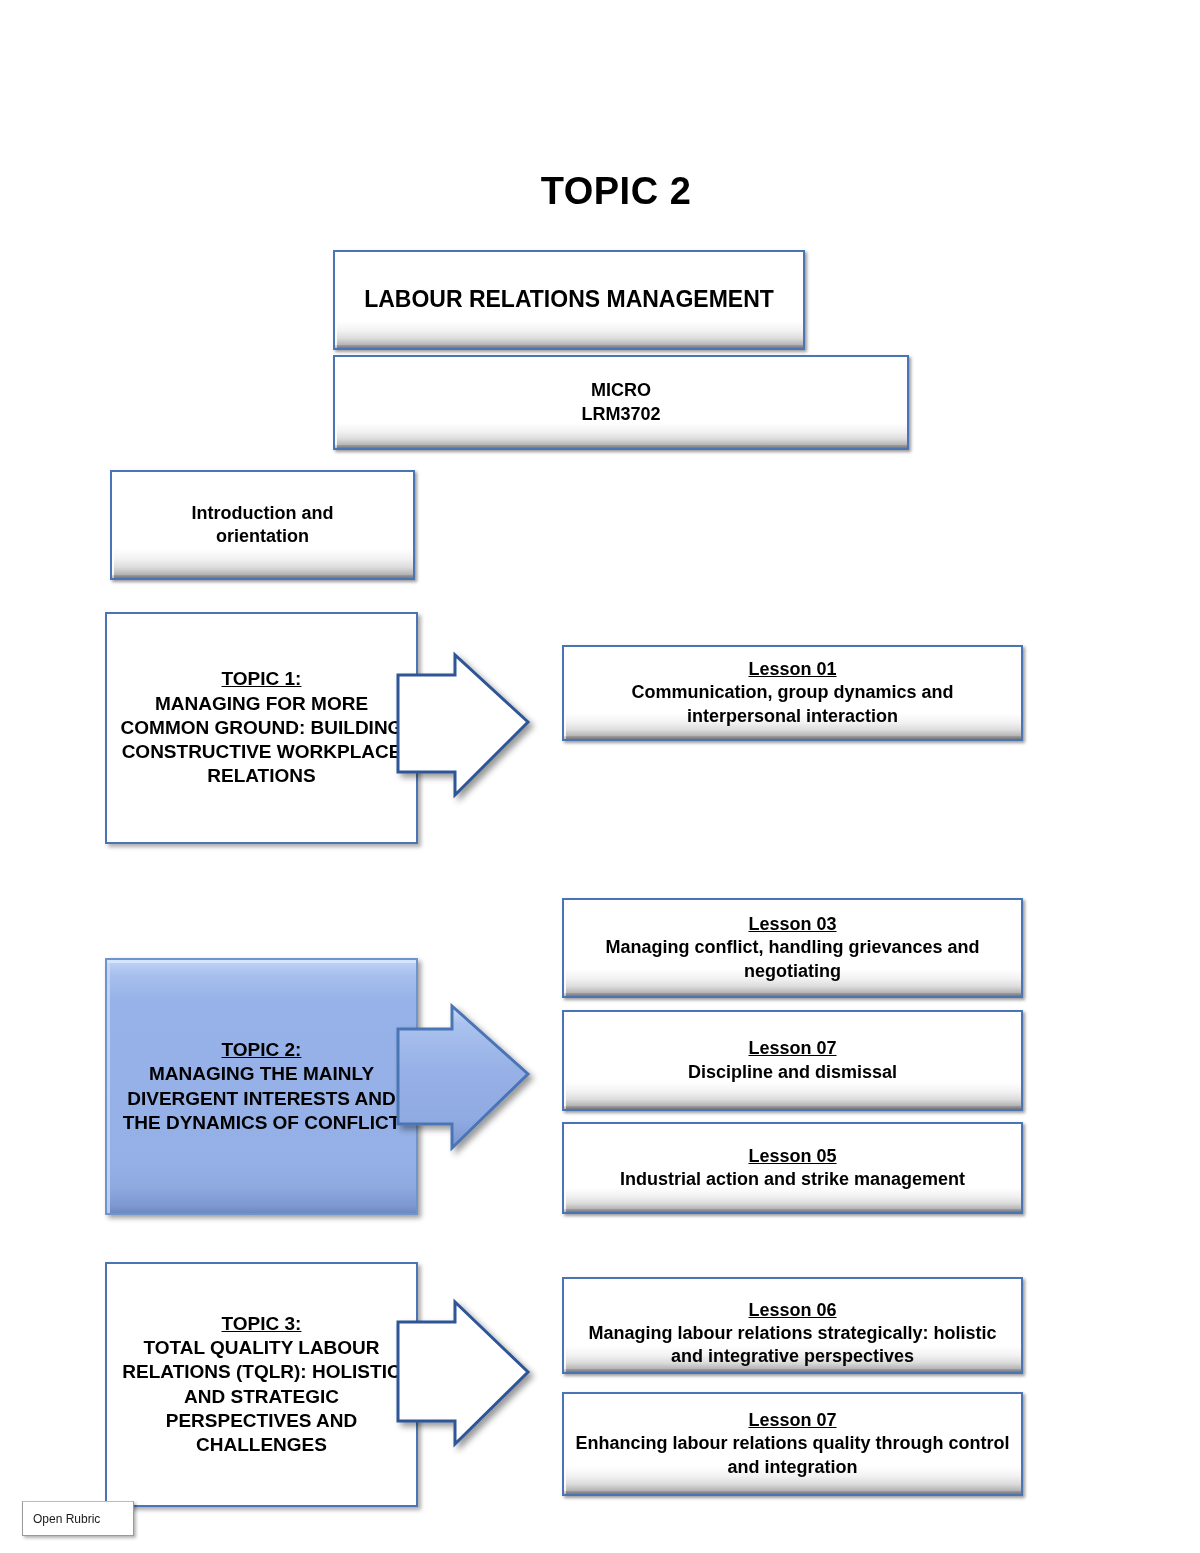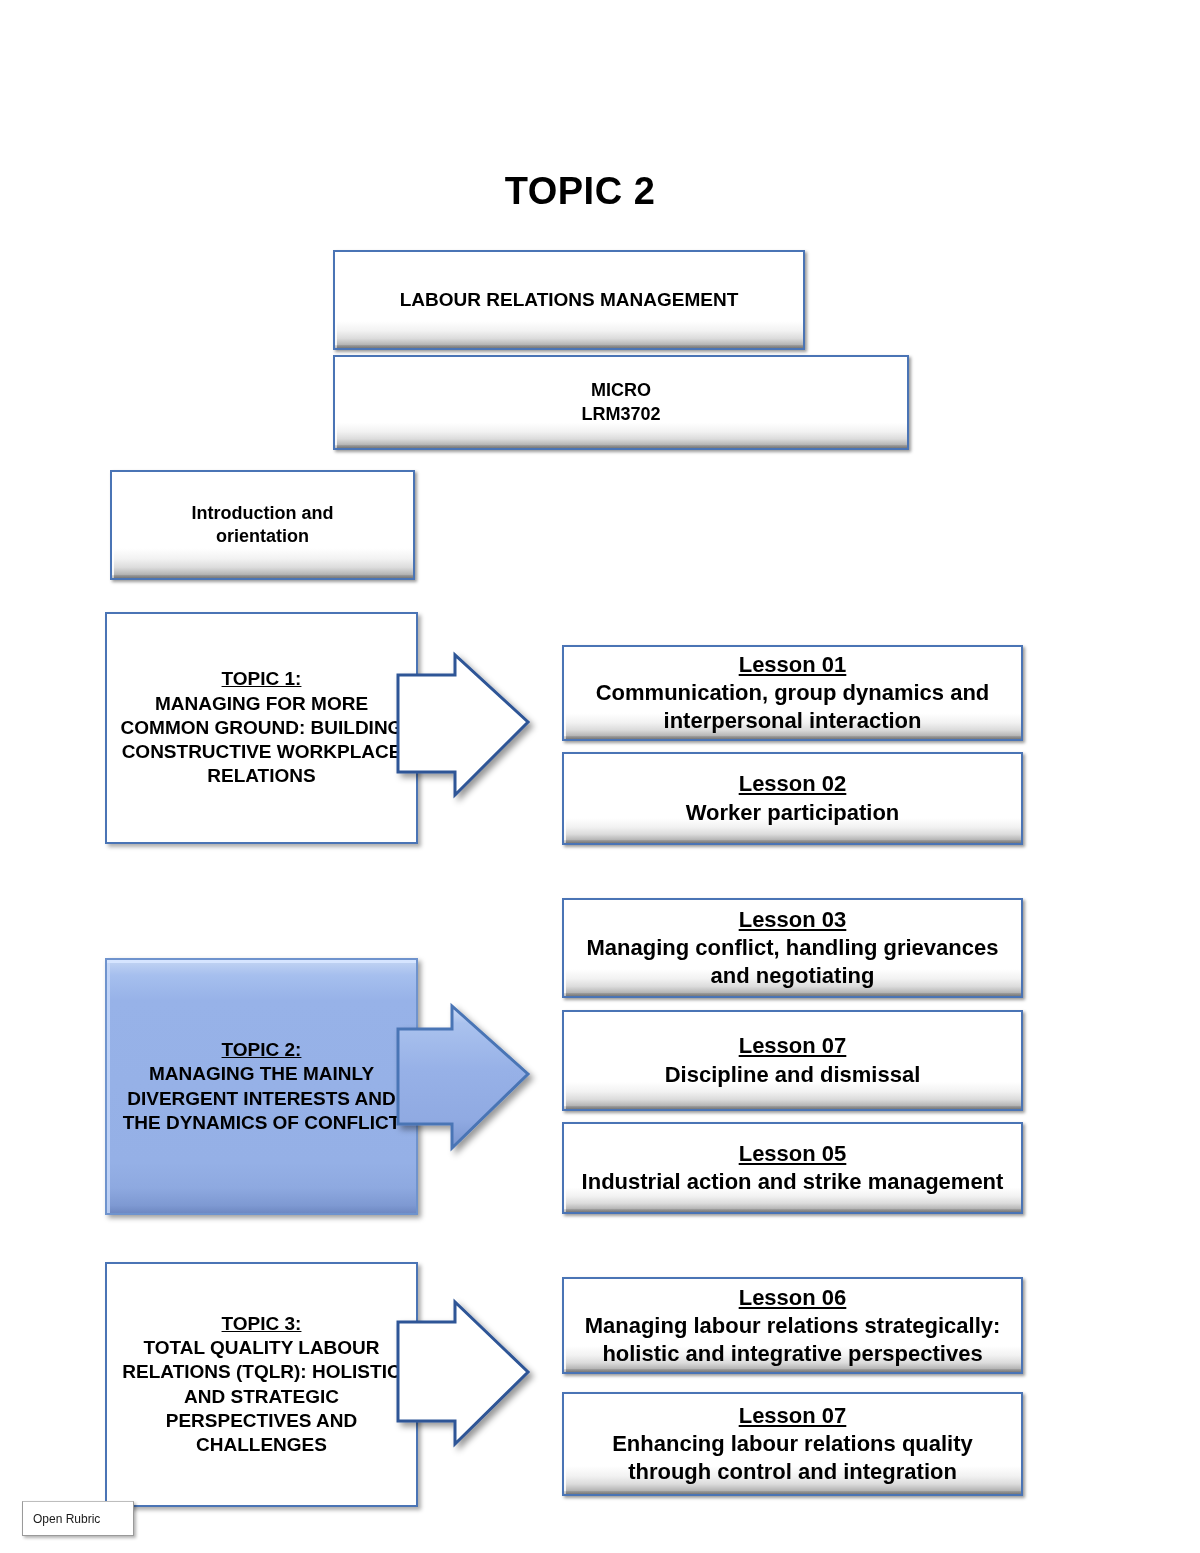--- a/index.html
+++ b/index.html
@@ -22,20 +22,21 @@
   .page-title {
     position: absolute;
     left: 0;
     top: 170px;
     width: 1160px;
     text-align: center;
     font-size: 38px;
     font-weight: bold;
     letter-spacing: 0.5px;
     color: #000000;
+    padding-left: 36px;
   }
 
   
   .box {
     position: absolute;
     box-sizing: border-box;
     border: 2px solid #4a74b5;
     background: #ffffff;
     display: flex;
     align-items: center;
@@ -83,25 +84,25 @@
     background: linear-gradient(to bottom,
       #c3d5f3 0%, #a6bfee 6%, #97b2e8 16%, #95b0e6 80%,
       #8ea9e0 90%, #7e99d2 97%, #6e88c2 100%);
     box-shadow:
       3px 3px 5px rgba(0,0,0,0.38),
       inset 0 3px 0 rgba(215,230,255,0.95),
       inset 3px 0 0 rgba(200,218,250,0.8);
   }
 
   
-  .fs-head   { font-size: 19px; }
+  .fs-head   { font-size: 23px; }
   .fs-micro  { font-size: 18px; }
   .fs-intro  { font-size: 18px; }
   .fs-topic  { font-size: 19px; }
-  .fs-lesson { font-size: 22px; }
+  .fs-lesson { font-size: 18px; }
 
   .ul-line {
     text-decoration: underline;
     font-weight: bold;
   }
   .topic-label {
     display: block;
     font-weight: bold;
     text-decoration: underline;
   }
@@ -183,26 +184,20 @@
     </span>
   </div>
 
   <div class="box bevel-white fs-lesson" style="left:562px; top:645px; width:461px; height:96px;">
     <span class="inner">
       <span class="ul-line">Lesson 01</span><br>
       <span>Communication, group dynamics and interpersonal interaction</span>
     </span>
   </div>
 
-  <div class="box bevel-white fs-lesson" style="left:562px; top:752px; width:461px; height:93px;">
-    <span class="inner">
-      <span class="ul-line">Lesson 02</span><br>
-      <span>Worker participation</span>
-    </span>
-  </div>
 
   <div class="box bevel-white fs-lesson" style="left:562px; top:898px; width:461px; height:100px;">
     <span class="inner">
       <span class="ul-line">Lesson 03</span><br>
       <span>Managing conflict, handling grievances and negotiating</span>
     </span>
   </div>
 
   <div class="box bevel-white fs-lesson" style="left:562px; top:1010px; width:461px; height:101px;">
     <span class="inner">

